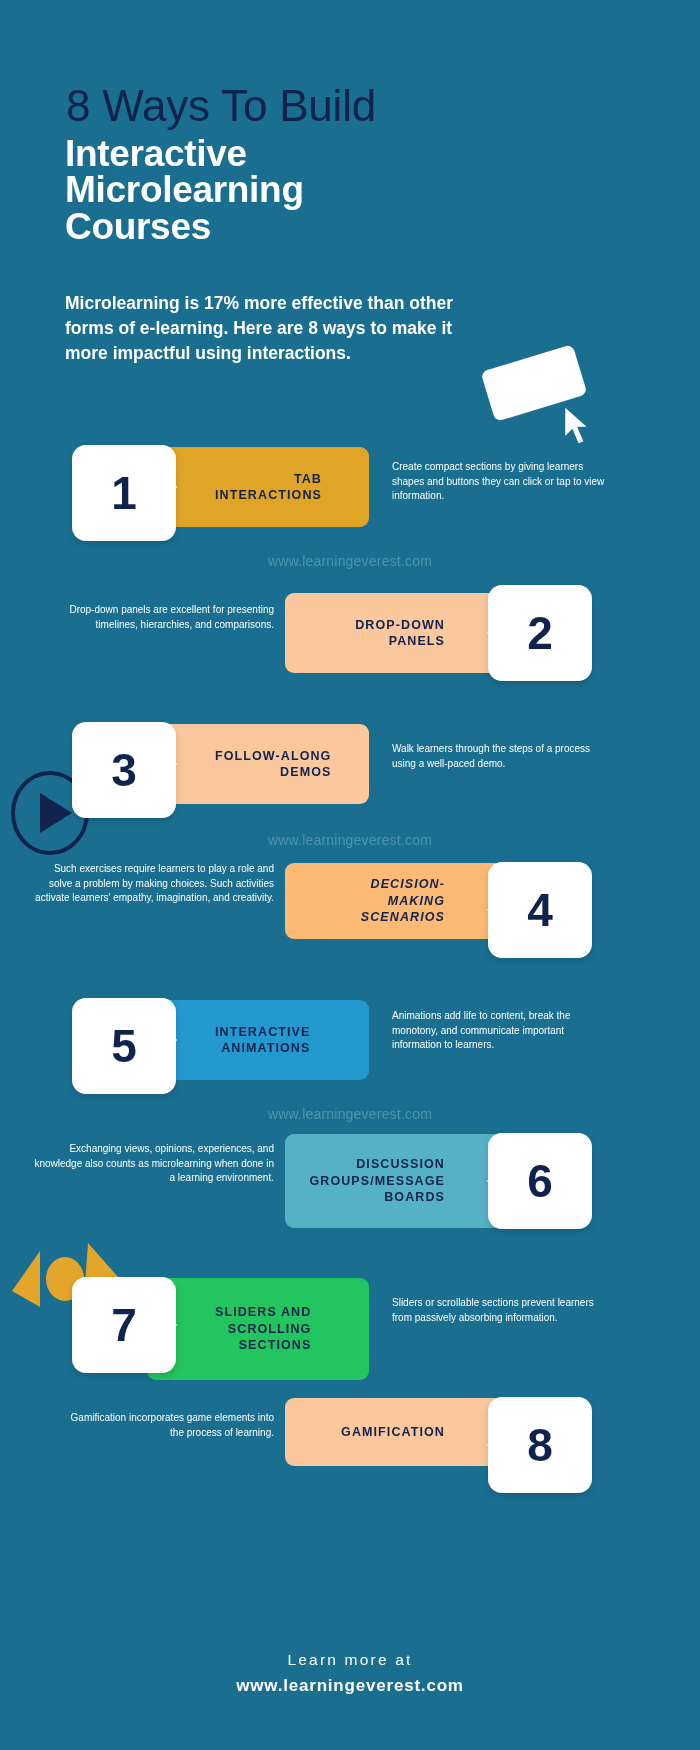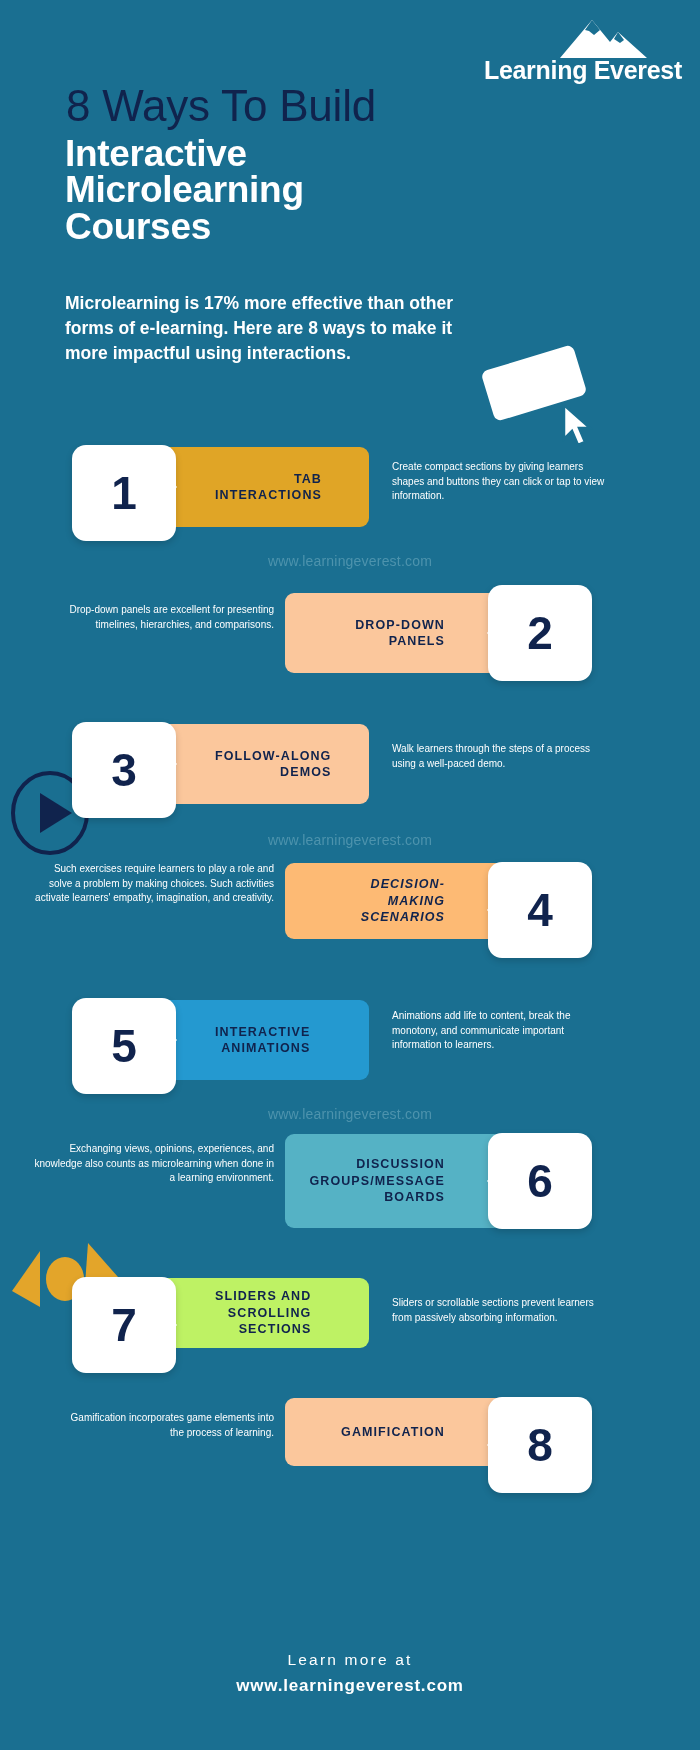--- a/index.html
+++ b/index.html
@@ -193,28 +193,20 @@
     font-weight: bold;
     color: #ffffff;
     letter-spacing: 0.8px;
   }
 </style>
 </head>
 <body>
 
 <div class="page">
 
-  <div class="logo">
-    <svg width="240" height="80" viewBox="0 0 240 80">
-      <path d="M118 44 L150 6 L168 28 L176 18 L205 44 Z" fill="#ffffff"></path>
-      <path d="M143 16 L150 6 L158 16 L152 21 L147 17 Z" fill="#1a6f91"></path>
-      <path d="M172 25 L176 18 L182 26 L178 29 Z" fill="#1a6f91"></path>
-    </svg>
-    <div style="position:absolute;left:0;top:42px;width:240px;text-align:right;font-size:25px;font-weight:bold;color:#ffffff;letter-spacing:-0.3px;">Learning Everest</div>
-  </div>
 
   <div class="title-light">8 Ways To Build</div>
   <div class="title-bold">
     <div>Interactive</div>
     <div>Microlearning</div>
     <div>Courses</div>
   </div>
   <div class="intro">Microlearning is 17% more effective than other forms of e-learning. Here are 8 ways to make it more impactful using interactions.</div>
 
   <div class="decor-card"></div>
@@ -319,21 +311,21 @@
       </div>
     </div>
     <div class="notch right" style="left:487px; top:17px;"></div>
     <div class="numbox" style="left:488px; top:0px;">
       <span>6</span>
     </div>
     <div class="desc r" style="left:28px; top:9px; width:246px;">Exchanging views, opinions, experiences, and knowledge also counts as microlearning when done in a learning environment.</div>
   </div>
 
   <div class="row lnum" style="top:1278px;">
-    <div class="labelbox" style="left:147px; width:222px; height:70px; background:#bef264;">
+    <div class="labelbox" style="left:147px; width:222px; height:102px; background:#22c55e;">
       <div class="lbl">
         <div>SLIDERS AND</div>
         <div>SCROLLING</div>
         <div>SECTIONS</div>
       </div>
     </div>
     <div class="notch left" style="left:147px; top:16px;"></div>
     <div class="numbox" style="left:72px; top:-1px;">
       <span>7</span>
     </div>

